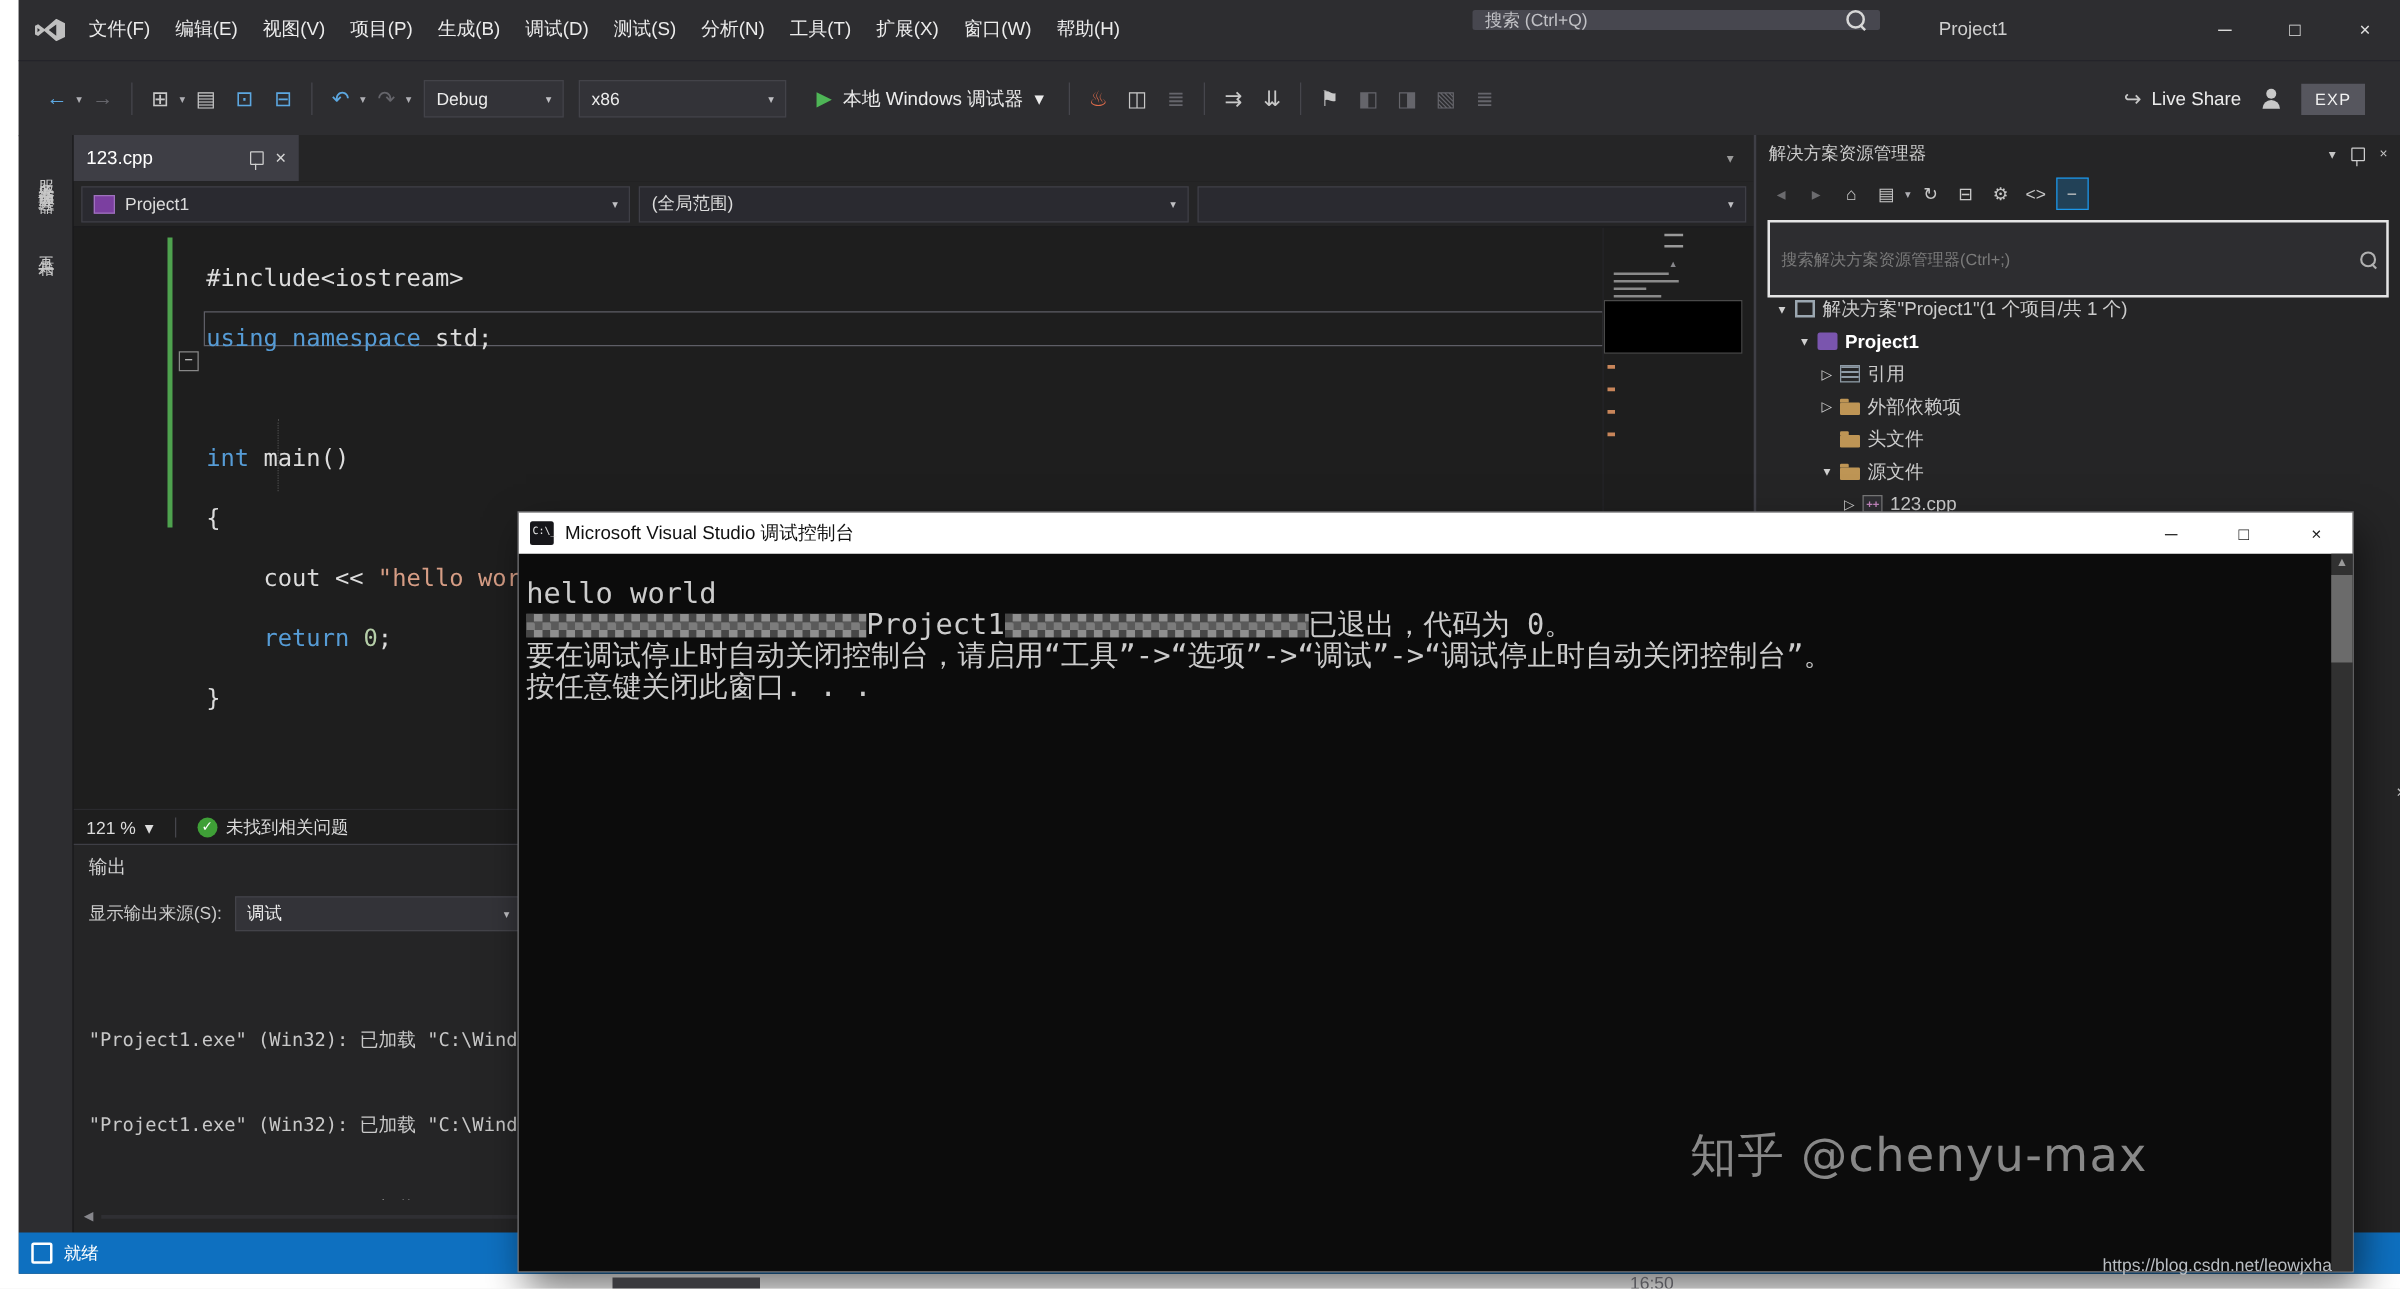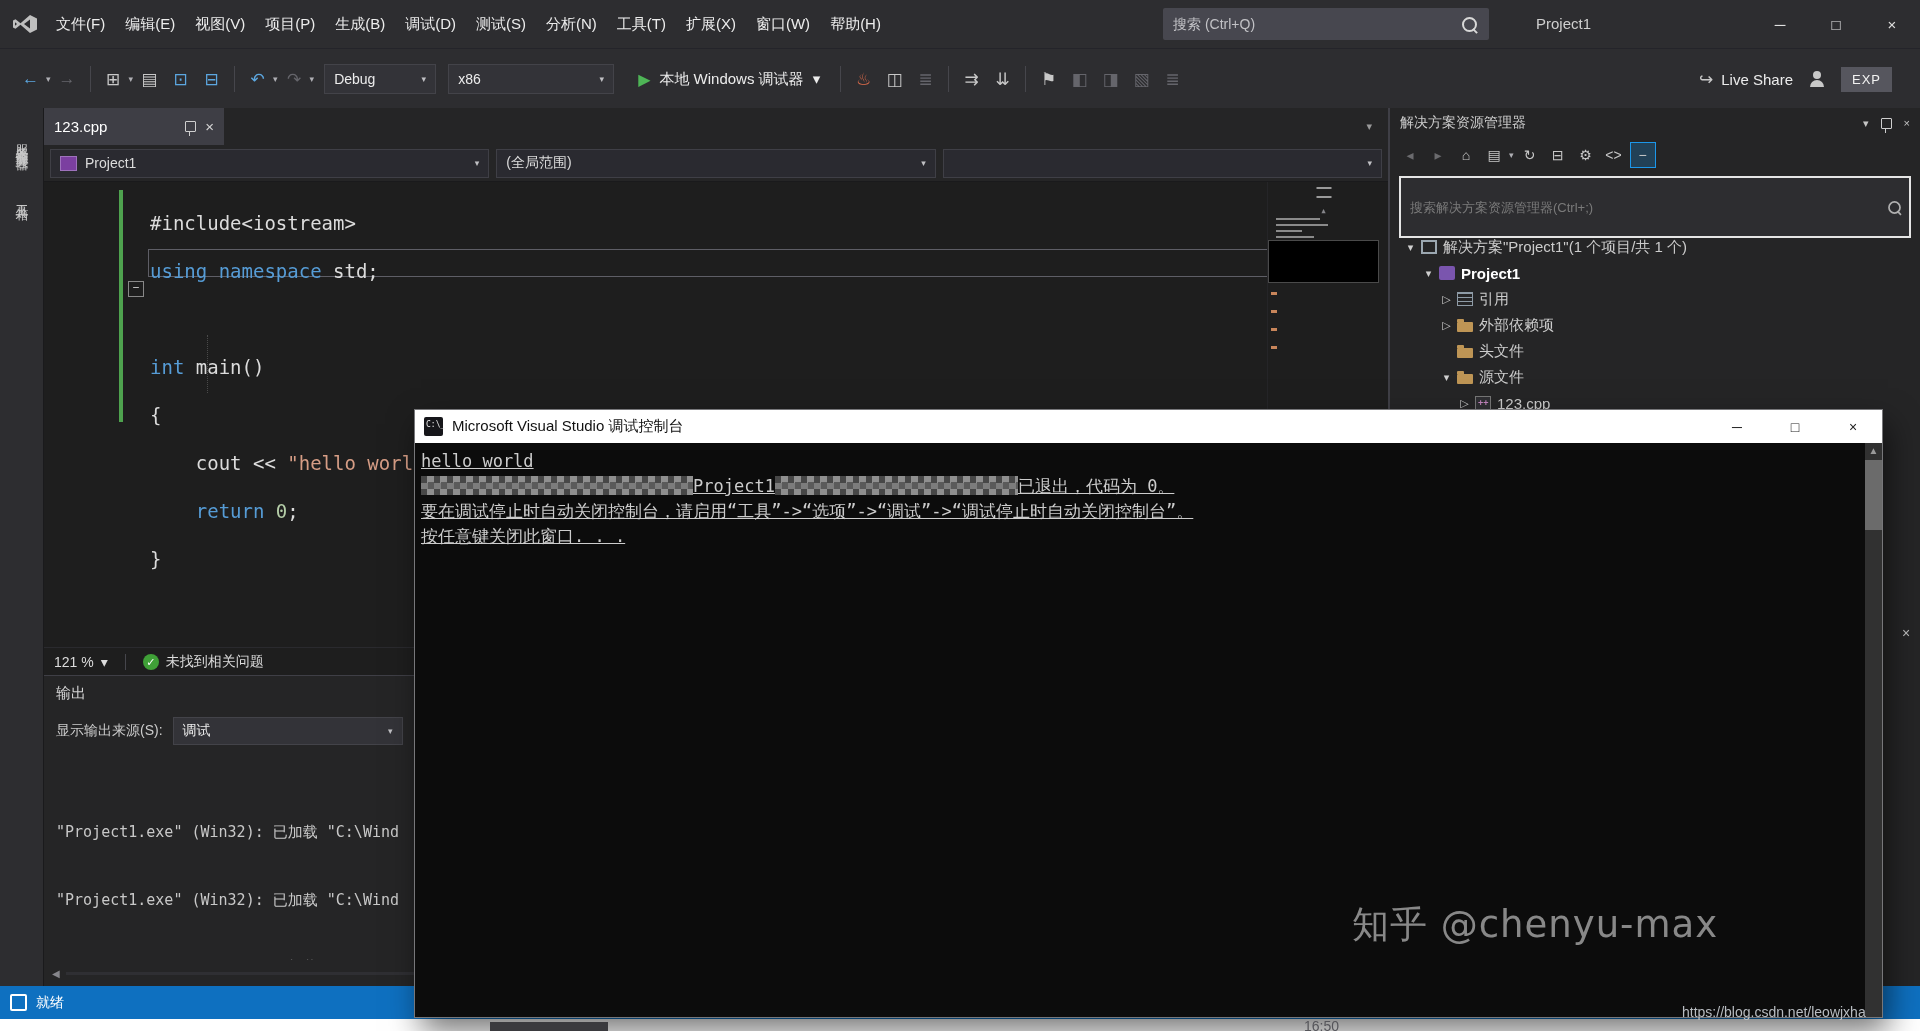--- a/index.html
+++ b/index.html
@@ -1,25 +1,25 @@
 <!DOCTYPE html>
 <html><head>
 <meta charset="utf-8">
 <style>
   html,body{margin:0;padding:0;background:#fff;}
   #root{position:relative;width:1920px;height:1031px;overflow:hidden;background:#fff;
         font-family:"Liberation Sans",sans-serif;-webkit-font-smoothing:antialiased;}
-  #vs{position:absolute;left:0;top:0;right:0;height:1019px;background:#2D2D30;}
+  #vs{position:absolute;left:15px;top:0;right:0;height:1019px;background:#2D2D30;}
 
   
   #titlebar{height:48px;display:flex;align-items:center;background:#2D2D30;position:relative;}
   .vs-logo{margin:0 8px 0 12px;display:inline-flex;}
   .menu-item{padding:0 10px;line-height:48px;color:#ECECEC;font-size:15px;cursor:default;}
-  #qsearch{position:absolute;left:1163px;top:8px;width:326px;height:32px;background:#47474F;
-           border-radius:2px;display:flex;align-items:center;}
+  #qsearch{position:absolute;left:1163px;top:8px;width:326px;height:16px;background:#47474F;
+           border-radius:2px;display:flex;align-items:flex-start;}
   #qsearch input{flex:1;background:transparent;border:none;outline:none;color:#D8D8D8;font-size:14px;
            padding:0 10px;font-family:"Liberation Sans",sans-serif;}
   #qsearch input::placeholder{color:#C2C2C6;}
   .magnifier{position:relative;width:11px;height:11px;border:2px solid #D8D8D8;border-radius:50%;
            display:inline-block;flex:none;}
   .magnifier::after{content:"";position:absolute;width:2px;height:6px;background:#D8D8D8;
            transform:rotate(-45deg);left:10px;top:9px;}
   #qsearch .magnifier{margin-right:12px;}
   #wtitle{position:absolute;left:1536px;top:0;line-height:48px;color:#CFCFCF;font-size:15px;}
   #wbtns{position:absolute;right:0;top:0;height:48px;display:flex;}
@@ -159,22 +159,22 @@
   #console{position:absolute;left:415px;top:410px;width:1467px;height:607px;background:#0C0C0C;z-index:50;
            box-shadow:0 0 0 1px #77777A, 6px 14px 30px rgba(0,0,0,0.55);}
   #console-titlebar{height:33px;background:#FFFFFF;display:flex;align-items:center;padding-left:9px;gap:9px;
            color:#111;font-size:15px;}
   .conicon{width:19px;height:19px;background:#16161A;border-radius:2px;position:relative;flex:none;}
   .conicon::after{content:"C:\\_";position:absolute;left:2px;top:3px;font-size:8px;color:#E8E8E8;
            font-family:"DejaVu Sans Mono",monospace;}
   #console-btns{margin-left:auto;display:flex;height:33px;}
   .conbtn{width:58px;height:33px;display:flex;align-items:center;justify-content:center;color:#222;font-size:14px;}
   #console-body{position:absolute;top:33px;left:0;right:0;bottom:0;overflow:hidden;
-           font-family:"DejaVu Sans Mono",monospace;font-size:17px;line-height:25px;color:#CCCCCC;
-           padding:6px 24px 0 6px;text-decoration:underline;}
+           font-family:"DejaVu Sans Mono",monospace;font-size:23px;line-height:25px;color:#CCCCCC;
+           padding:20px 24px 0 6px;}
   .cline{white-space:pre-wrap;}
   .mosaic{display:inline-block;height:19px;vertical-align:-3px;
            background:conic-gradient(#8F8F8F 0 25%, #5A5A5A 0 50%, #7C7C7C 0 75%, #474747 0) 0 0/13px 13px;}
   .m1{width:272px;} .m2{width:243px;}
   #con-vscroll{position:absolute;right:0;top:33px;bottom:0;width:17px;background:#313131;}
   #con-up{position:absolute;top:2px;left:0;right:0;text-align:center;color:#9A9A9A;font-size:10px;}
   #con-vthumb{position:absolute;left:0;right:0;top:17px;height:70px;background:#6B6B6B;}
 
   
   #wm-zhihu{position:absolute;left:1352px;top:900px;font-size:37px;color:rgba(220,220,220,0.60);z-index:60;

